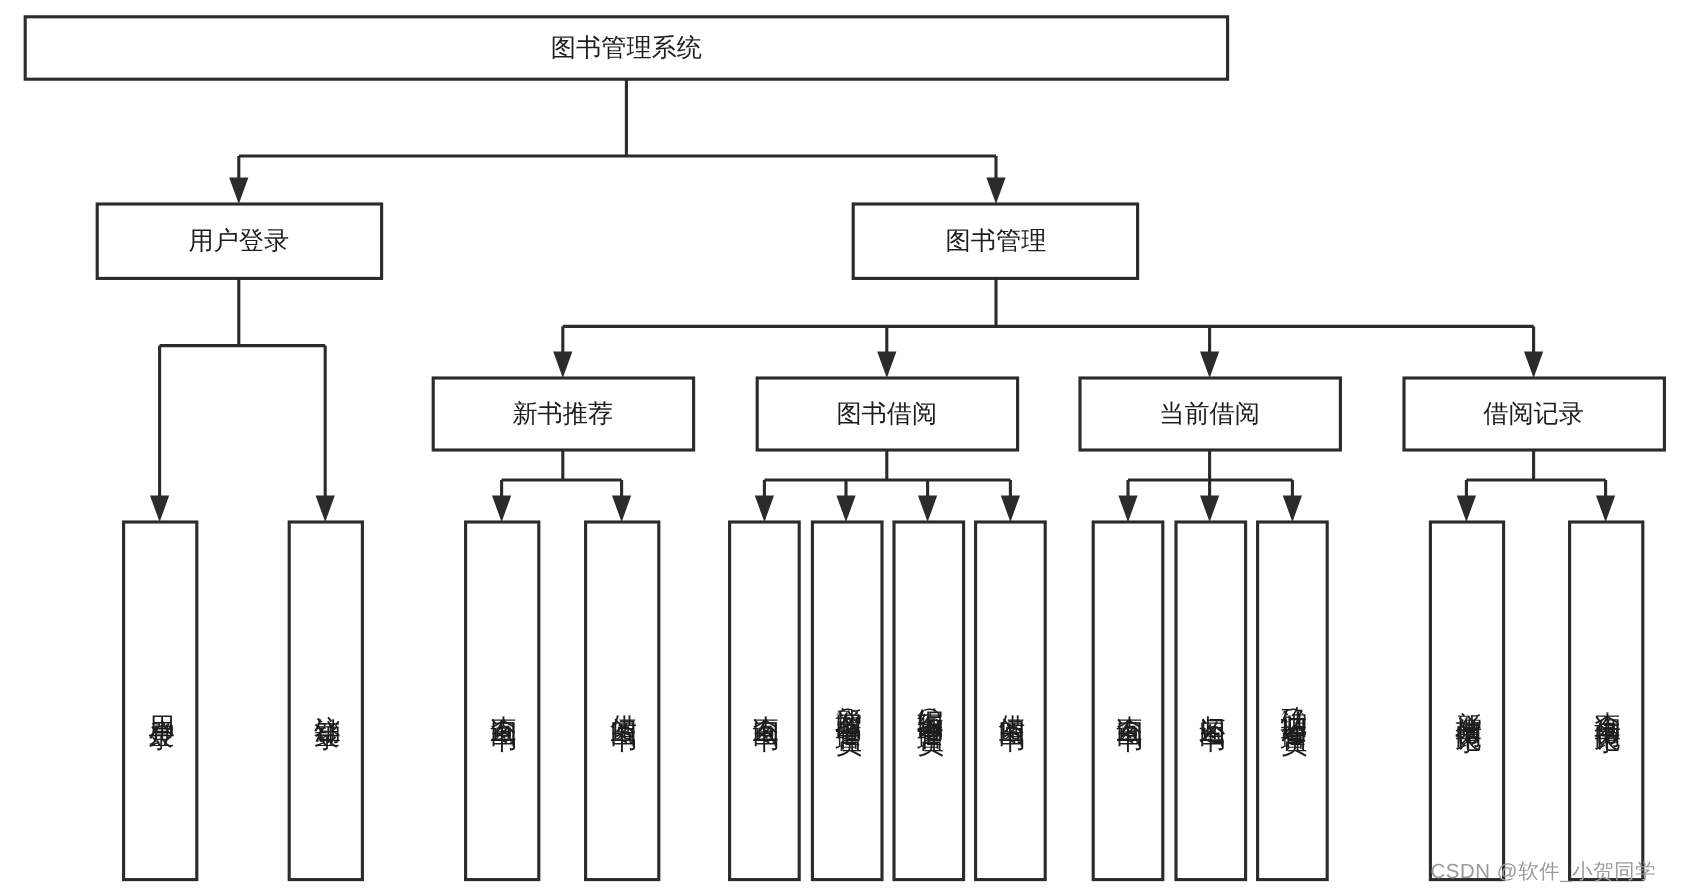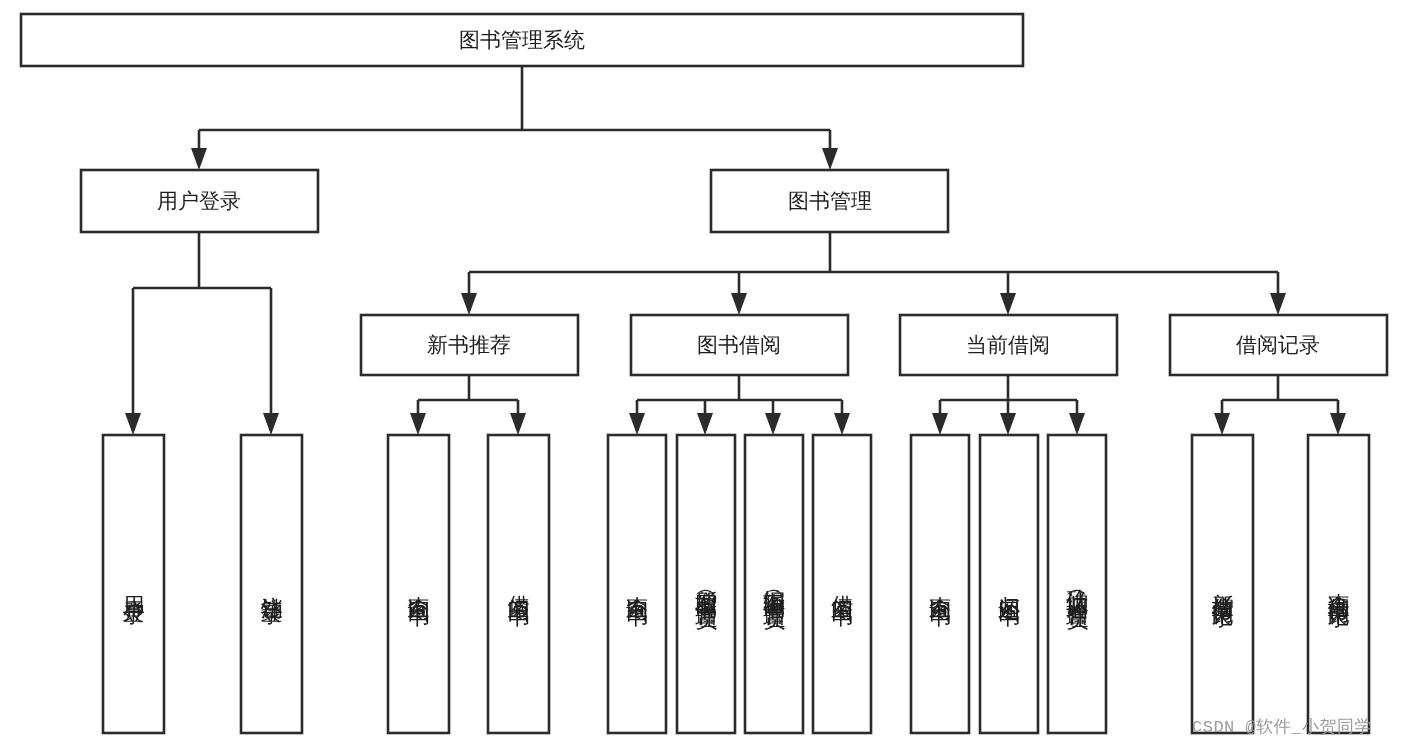--- a/index.html
+++ b/index.html
@@ -61,21 +61,21 @@
     font-family: "DejaVu Sans", "Liberation Sans", sans-serif;
     font-size: 22px;
     line-height: 1.12;
     letter-spacing: 3px;
     color: #1d1d1d;
     white-space: nowrap;
     pointer-events: none;
   }
   .watermark {
     position: absolute;
-    font-family: Liberation Mono, monospace;
+    font-family: Liberation Sans, sans-serif;
     font-size: 17px;
     color: #9a9a9a;
     white-space: nowrap;
     letter-spacing: 0.5px;
   }
 </style>
 </head>
 <body>
 
 <div id="diagram-root">

